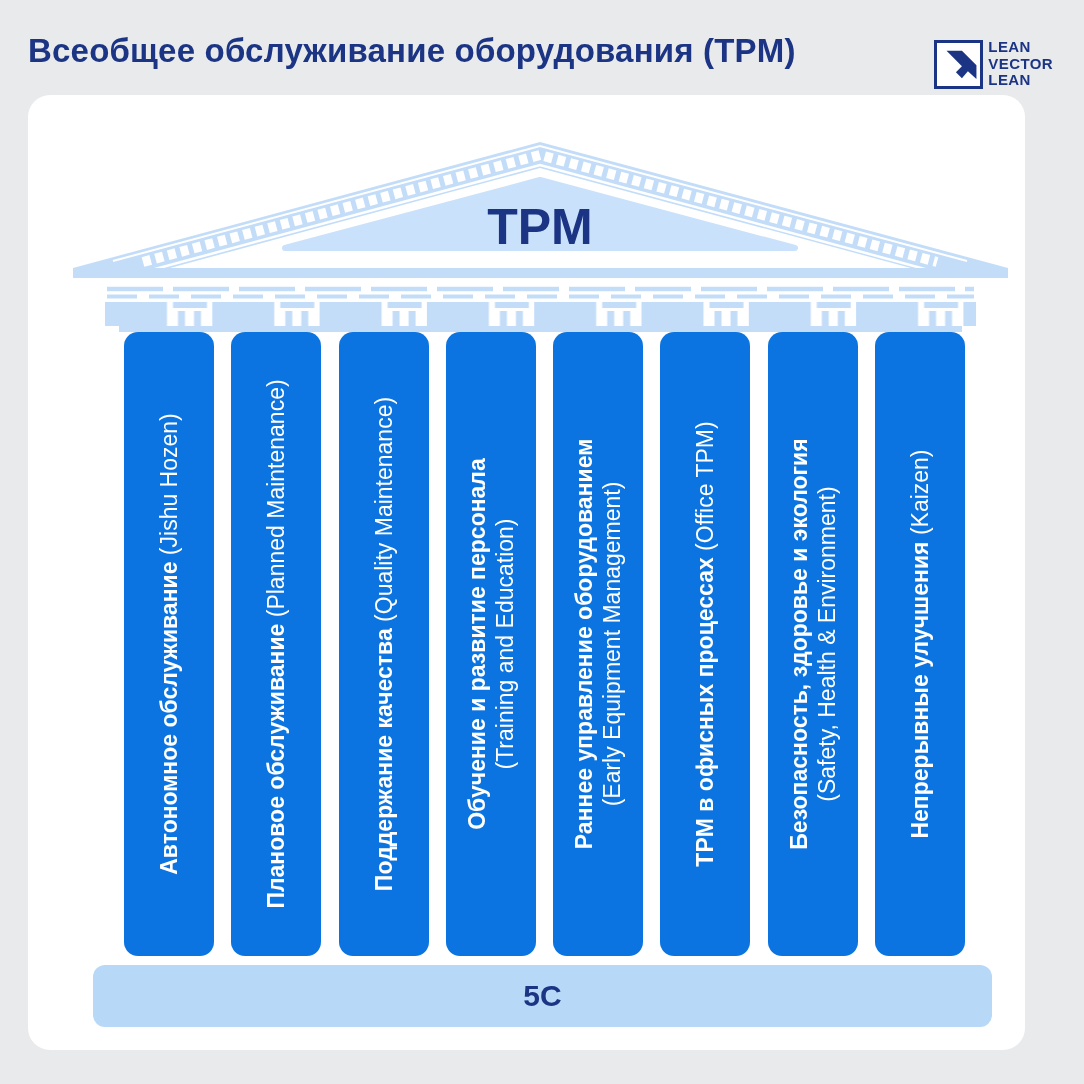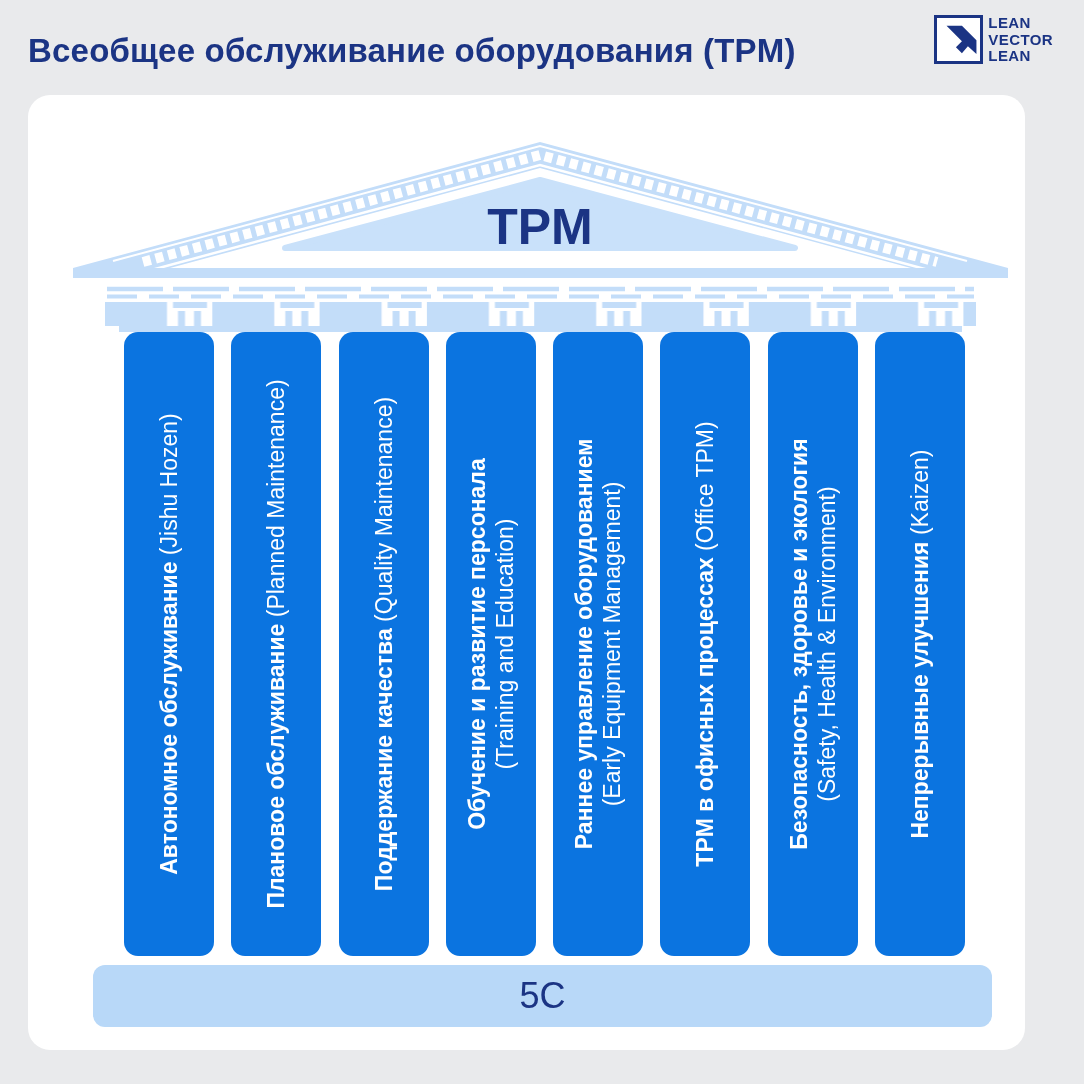--- a/index.html
+++ b/index.html
@@ -12,21 +12,21 @@
     font-family:"Liberation Sans", sans-serif;
     background:var(--bg);
     position:relative;
     overflow:hidden;
   }
   .page-header{position:absolute;left:0;top:0;width:1084px;height:95px;}
   .page-title{
     position:absolute;left:28px;top:32px;
     font-size:33px;font-weight:700;color:var(--navy);letter-spacing:0.2px;
   }
-  .brand-logo{position:absolute;top:15px;right:31px;display:flex;align-items:flex-start;gap:5px;}
+  .brand-logo{position:absolute;top:39px;right:31px;display:flex;align-items:flex-end;gap:5px;}
   .logo-mark{width:49px;height:49px;border:3px solid var(--navy);background:var(--white);
     display:flex;align-items:center;justify-content:center;}
   .logo-mark svg{display:block;}
   .logo-arrow{fill:var(--navy);}
   .logo-text{display:flex;flex-direction:column;justify-content:center;}
   .logo-text span{font-size:15px;font-weight:700;color:var(--navy);line-height:16.5px;letter-spacing:0.4px;}
 
   .card{
     position:absolute;left:28px;top:95px;width:997px;height:955px;
     background:var(--card);border-radius:22px;
@@ -58,21 +58,21 @@
   }
   .lbl-text .ru{font-weight:700;}
   .lbl-text .en{font-weight:400;}
   .pillar.two-line .lbl-text .en{display:block;}
 
   .base-bar{
     position:absolute;left:65px;top:870px;width:899px;height:62px;
     background:var(--base-blue);border-radius:12px;
     display:flex;align-items:center;justify-content:center;
   }
-  .base-label{font-size:36px;font-weight:400;color:var(--navy);}
+  .base-label{font-size:30px;font-weight:700;color:var(--navy);}
 </style>
 </head>
 <body>
 
 <header class="page-header">
   <h1 class="page-title">Всеобщее обслуживание оборудования (TPM)</h1>
   <div class="brand-logo">
     <span class="logo-mark">
       <svg width="41" height="41" viewBox="0 0 48 48" aria-hidden="true">
         <path class="logo-arrow" d="M10,8 H28 L45,25 V41 L35,32 L28,40 L21,33 L28,26 Z"></path>

